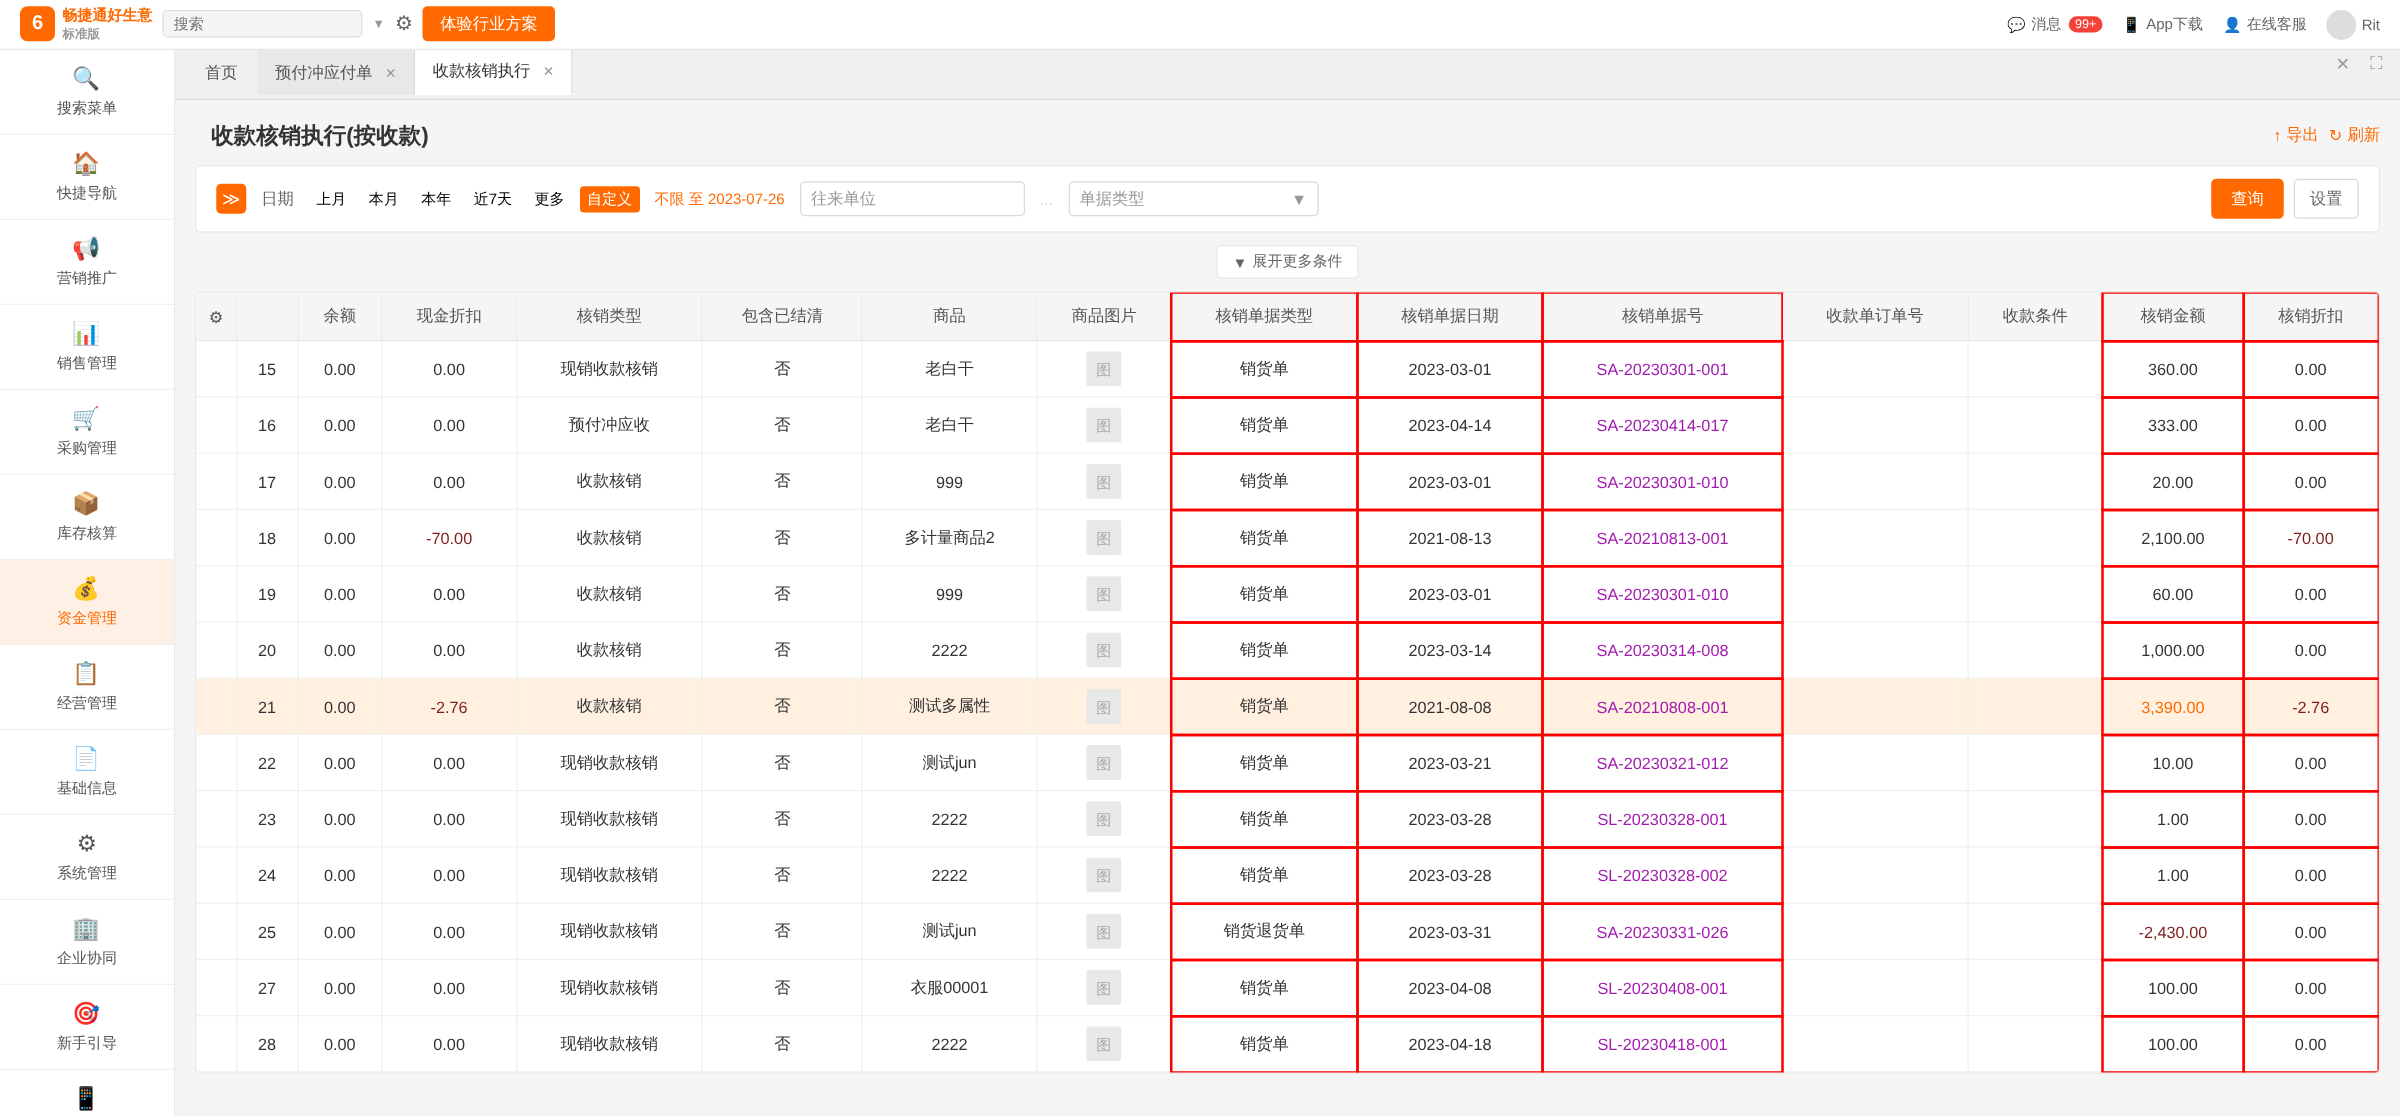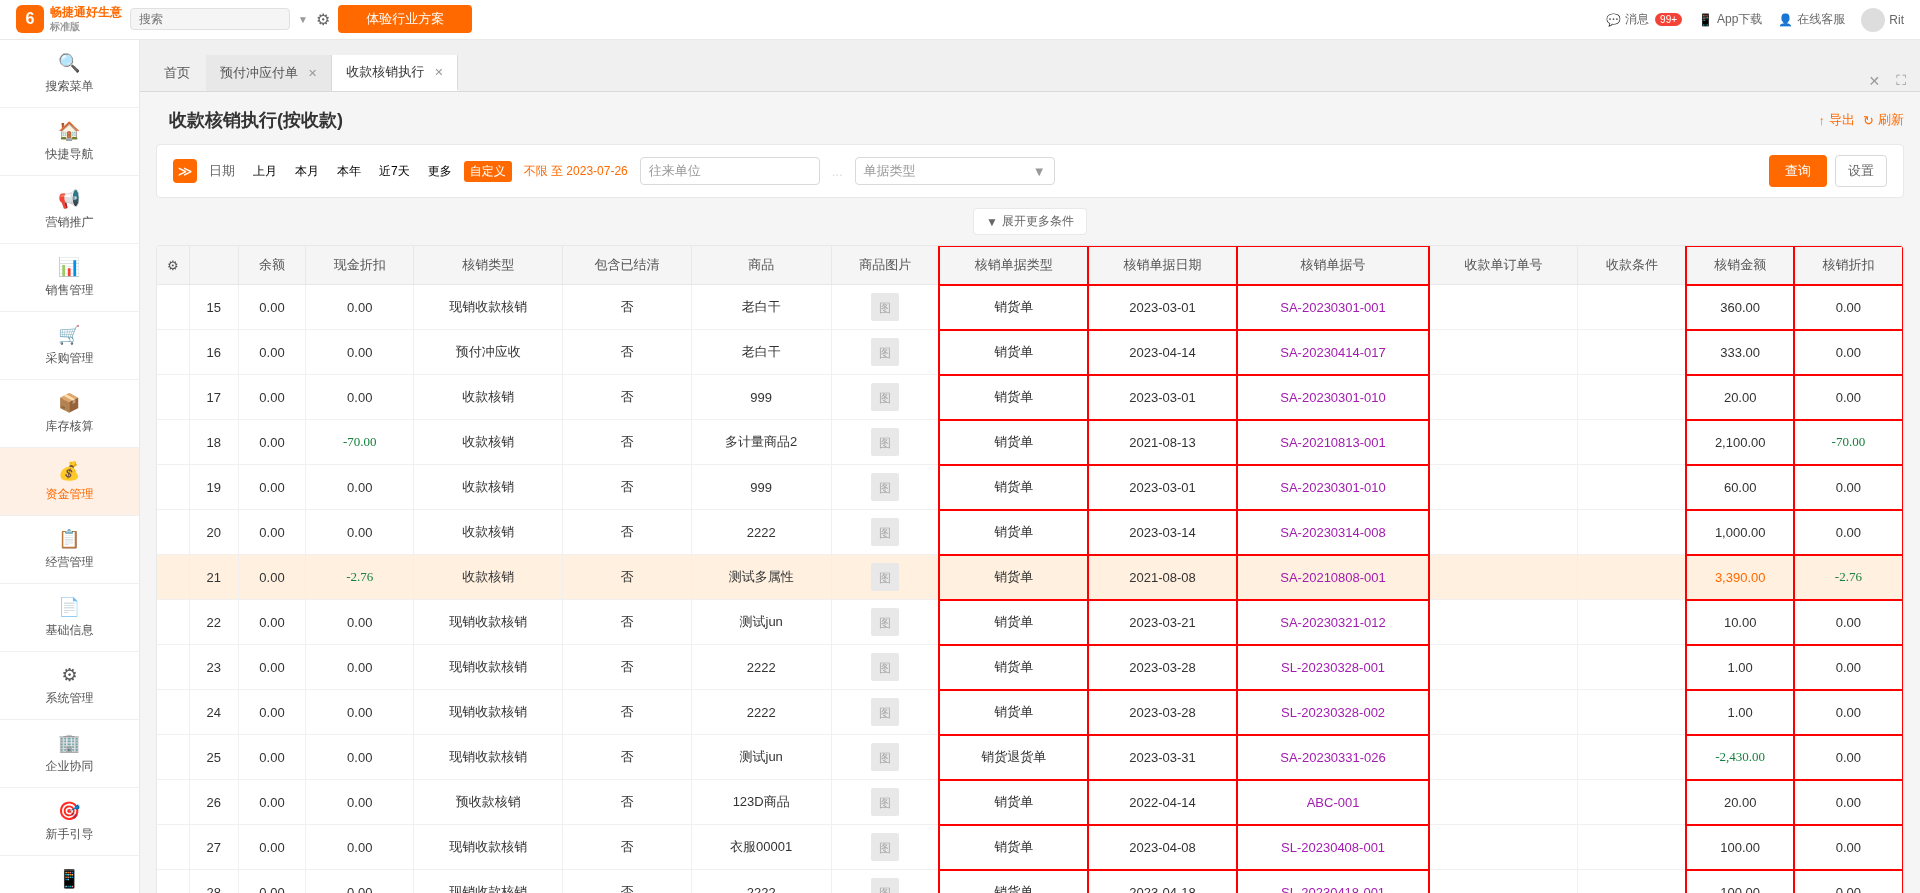--- a/index.html
+++ b/index.html
@@ -8,40 +8,40 @@
     
     .top-bar { height: 40px; background: #fff; display: flex; align-items: center; padding: 0 16px; border-bottom: 1px solid #e8e8e8; justify-content: space-between; }
     .top-bar-left { display: flex; align-items: center; gap: 8px; }
     .logo-area { display: flex; align-items: center; gap: 6px; color: #ff6900; font-weight: bold; font-size: 14px; }
     .logo-icon { width: 28px; height: 28px; background: #ff6900; border-radius: 6px; display: flex; align-items: center; justify-content: center; color: #fff; font-size: 16px; }
     .logo-text { font-size: 12px; color: #ff6900; line-height: 1.2; }
     .logo-sub { font-size: 10px; color: #999; }
     .top-search { background: #f5f5f5; border: 1px solid #e0e0e0; border-radius: 4px; padding: 3px 8px; color: #999; font-size: 12px; width: 160px; }
     .dropdown-arrow { color: #999; font-size: 10px; }
     .gear-btn { color: #666; font-size: 16px; cursor: pointer; }
-    .trial-btn { background: #ff6900; color: #fff; border: none; border-radius: 4px; padding: 5px 28px; font-size: 13px; cursor: pointer; }
+    .trial-btn { background: #ff6900; color: #fff; border: none; border-radius: 4px; padding: 5px 14px; font-size: 13px; cursor: pointer; }
     .top-bar-right { display: flex; align-items: center; gap: 16px; color: #666; font-size: 12px; }
     .badge-red { background: #f44336; color: #fff; border-radius: 10px; padding: 1px 5px; font-size: 10px; margin-left: 2px; }
     .top-right-item { display: flex; align-items: center; gap: 4px; cursor: pointer; }
     .user-avatar { background: #ddd; border-radius: 50%; width: 24px; height: 24px; }
 
     
     .main-layout { display: flex; height: calc(100vh - 40px); }
 
     
     .sidebar { width: 140px; background: #fff; border-right: 1px solid #e8e8e8; display: flex; flex-direction: column; overflow-y: auto; }
     .sidebar-item { display: flex; flex-direction: column; align-items: center; padding: 12px 8px; cursor: pointer; color: #555; gap: 4px; font-size: 12px; border-bottom: 1px solid #f0f0f0; }
     .sidebar-item.active { background: #fff0e6; color: #ff6900; }
     .sidebar-icon { font-size: 18px; }
 
     
     .content-area { flex: 1; display: flex; flex-direction: column; overflow: hidden; }
 
     
-    .tab-bar { display: flex; background: #f0f0f0; border-bottom: 1px solid #d9d9d9; align-items: flex-end; height: 52px; padding-left: 8px; }
+    .tab-bar { display: flex; background: #f0f0f0; border-bottom: 1px solid #d9d9d9; align-items: flex-start; height: 40px; padding-left: 8px; }
     .tab-item { display: flex; align-items: center; gap: 6px; padding: 0 14px; height: 36px; cursor: pointer; font-size: 13px; color: #555; border-right: 1px solid #d9d9d9; background: #e8e8e8; position: relative; }
     .tab-item.active { background: #fff; color: #333; border-bottom: 2px solid #fff; z-index: 1; }
     .tab-home { color: #555; font-size: 13px; padding: 0 16px; height: 36px; display: flex; align-items: center; cursor: pointer; }
     .tab-close { font-size: 11px; color: #999; cursor: pointer; margin-left: 4px; }
     .tab-bar-right { margin-left: auto; display: flex; align-items: center; gap: 4px; padding-right: 8px; }
     .tab-bar-btn { color: #999; font-size: 14px; cursor: pointer; padding: 2px 6px; }
 
     
     .page-content { flex: 1; overflow: auto; padding: 16px; background: #f5f5f5; }
     .page-header { display: flex; align-items: center; justify-content: space-between; margin-bottom: 12px; margin-left: 13px; }
@@ -61,21 +61,21 @@
     .expand-more { display: flex; align-items: center; gap: 4px; color: #666; font-size: 12px; cursor: pointer; margin: 0 auto; padding: 4px 12px; border: 1px solid #e8e8e8; border-radius: 4px; background: #fff; }
 
     
     .table-container { background: #fff; border-radius: 4px; border: 1px solid #e8e8e8; overflow: auto; position: relative; }
     table { width: 100%; border-collapse: collapse; min-width: 1600px; }
     thead tr { background: #f5f5f5; }
     th { padding: 10px 8px; text-align: center; font-weight: normal; color: #555; font-size: 13px; border-bottom: 1px solid #e8e8e8; border-right: 1px solid #e8e8e8; white-space: nowrap; position: sticky; top: 0; background: #f5f5f5; z-index: 2; }
     td { padding: 8px 8px; text-align: center; font-size: 13px; border-bottom: 1px solid #f0f0f0; border-right: 1px solid #f0f0f0; color: #333; white-space: nowrap; }
     tr.highlighted td { background: #fff0e0; }
     .link-blue { color: #a21caf; cursor: pointer; text-decoration: none; }
-    .text-red { color: #15803d; font-family: Liberation Serif, serif; }
+    .text-red { color: #7f1d1d; }
     .text-orange { color: #ff6900; }
     .col-settings { width: 32px; }
 
     
     .table-container::-webkit-scrollbar { height: 8px; }
     .table-container::-webkit-scrollbar-track { background: #f0f0f0; }
     .table-container::-webkit-scrollbar-thumb { background: #d0d0d0; border-radius: 4px; }
   </style>
 </head>
 <body>
@@ -475,40 +475,20 @@
     <td style="outline:2px solid #f00; outline-offset:-1px;">销货退货单</td>
     <td style="outline:2px solid #f00; outline-offset:-1px;">2023-03-31</td>
     <td style="outline:2px solid #f00; outline-offset:-1px;"><a class="link-blue">SA-20230331-026</a></td>
     <td></td>
     <td></td>
     <td class="text-red" style="outline:2px solid #f00; outline-offset:-1px;">-2,430.00</td>
     <td class="" style="outline:2px solid #f00; outline-offset:-1px;">0.00</td>
   </tr>
               <tr>
     <td></td>
-    <td>26</td>
-    <td>0.00</td>
-    <td class="">0.00</td>
-    <td>预收款核销</td>
-    <td>否</td>
-    <td>123D商品</td>
-    <td><svg width="28" height="28" viewBox="0 0 28 28" style="vertical-align:middle">
-                    <rect width="28" height="28" rx="2" fill="#e8e8e8"></rect>
-                    <text x="14" y="19" text-anchor="middle" font-size="12" fill="#aaa">图</text>
-                  </svg></td>
-    <td style="outline:2px solid #f00; outline-offset:-1px;">销货单</td>
-    <td style="outline:2px solid #f00; outline-offset:-1px;">2022-04-14</td>
-    <td style="outline:2px solid #f00; outline-offset:-1px;"><a class="link-blue">ABC-001</a></td>
-    <td></td>
-    <td></td>
-    <td class="" style="outline:2px solid #f00; outline-offset:-1px;">20.00</td>
-    <td class="" style="outline:2px solid #f00; outline-offset:-1px;">0.00</td>
-  </tr>
-              <tr>
-    <td></td>
     <td>27</td>
     <td>0.00</td>
     <td class="">0.00</td>
     <td>现销收款核销</td>
     <td>否</td>
     <td>衣服00001</td>
     <td><svg width="28" height="28" viewBox="0 0 28 28" style="vertical-align:middle">
                     <rect width="28" height="28" rx="2" fill="#e8e8e8"></rect>
                     <text x="14" y="19" text-anchor="middle" font-size="12" fill="#aaa">图</text>
                   </svg></td>

